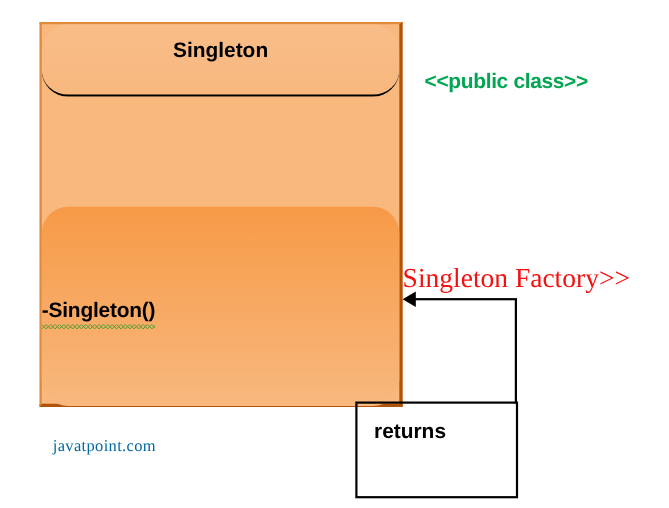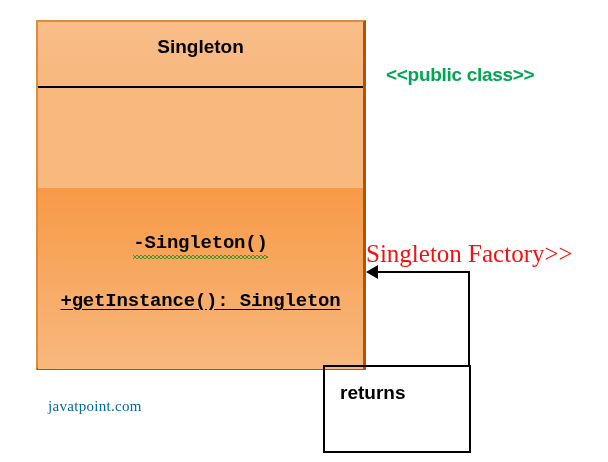--- a/index.html
+++ b/index.html
@@ -41,20 +41,21 @@
     position: absolute;
     left: 0;
     width: 100%;
     box-sizing: border-box;
     display: flex;
     align-items: center;
     justify-content: center;
     text-align: center;
     color: #000000;
     font-weight: bold;
+    border-radius: 24px;
   }
   .comp-name {
     top: 0;
     height: 66px;
     background: linear-gradient(to bottom, #f9bd88 0%, #f8b87e 100%);
     border-bottom: 2px solid #000000;
     font-size: 19px;
     align-items: flex-start;
     padding-top: 14px;
   }
@@ -62,24 +63,23 @@
     top: 66px;
     height: 100px;
     background: linear-gradient(to bottom, #f9bc86 0%, #f79c4c 100%);
     border-bottom: 2px solid #000000;
     font-size: 19px;
   }
   .comp-ops {
     top: 166px;
     height: 181px;
     background: linear-gradient(to bottom, #f79a47 0%, #f8b87e 100%);
-    flex-direction: column;
+    flex-direction: row;
     justify-content: flex-start;
     padding-top: 44px;
-    font-family: Liberation Mono, monospace;
   }
   .attr-text {
     text-decoration: underline;
     text-underline-offset: 3px;
     letter-spacing: -0.2px;
   }
   .op-ctor {
     font-size: 19px;
     position: relative;
     margin-bottom: 36px;
@@ -195,21 +195,20 @@
     <div class="compartment comp-name">
       <span>Singleton</span>
     </div>
 
 
     <div class="compartment comp-ops">
       <span class="op-ctor">
         <span>-Singleton()</span>
         <span class="squiggle"></span>
       </span>
-      <span class="op-method">+getInstance(): Singleton</span>
     </div>
 
   </div>
 
   <div class="stereotype-public">&lt;&lt;public class&gt;&gt;</div>
 
   <div class="label-factory">Singleton Factory&gt;&gt;</div>
 
   <div class="connector-vert"></div>
   <div class="connector-horiz"></div>

